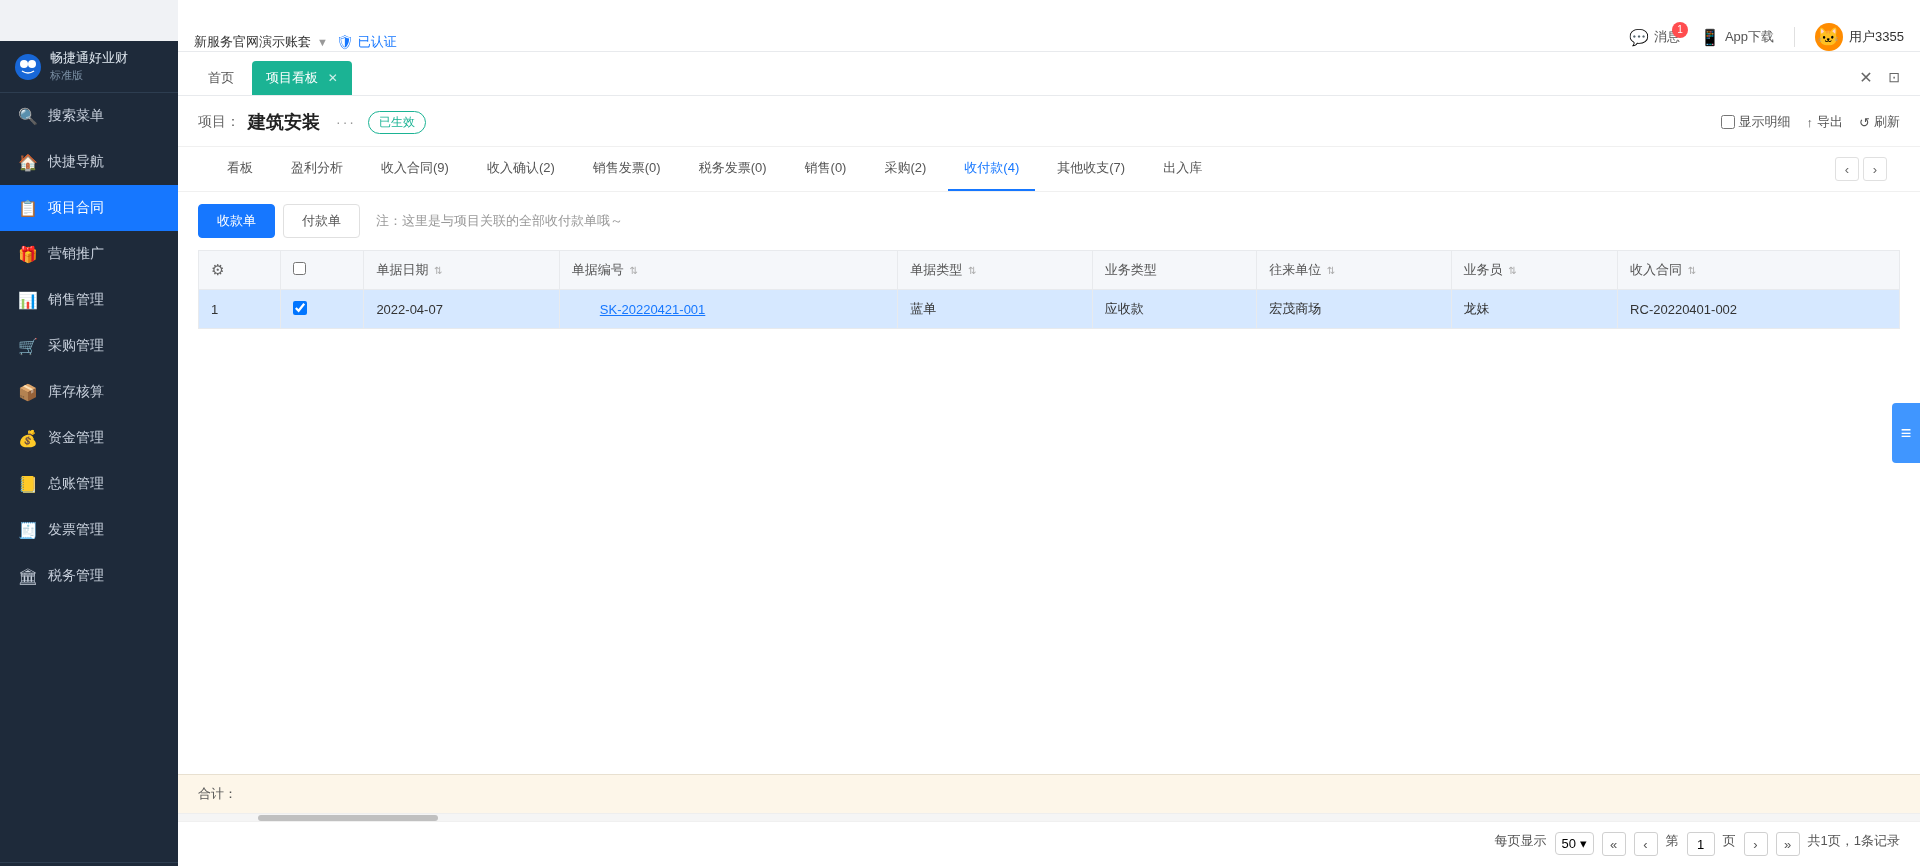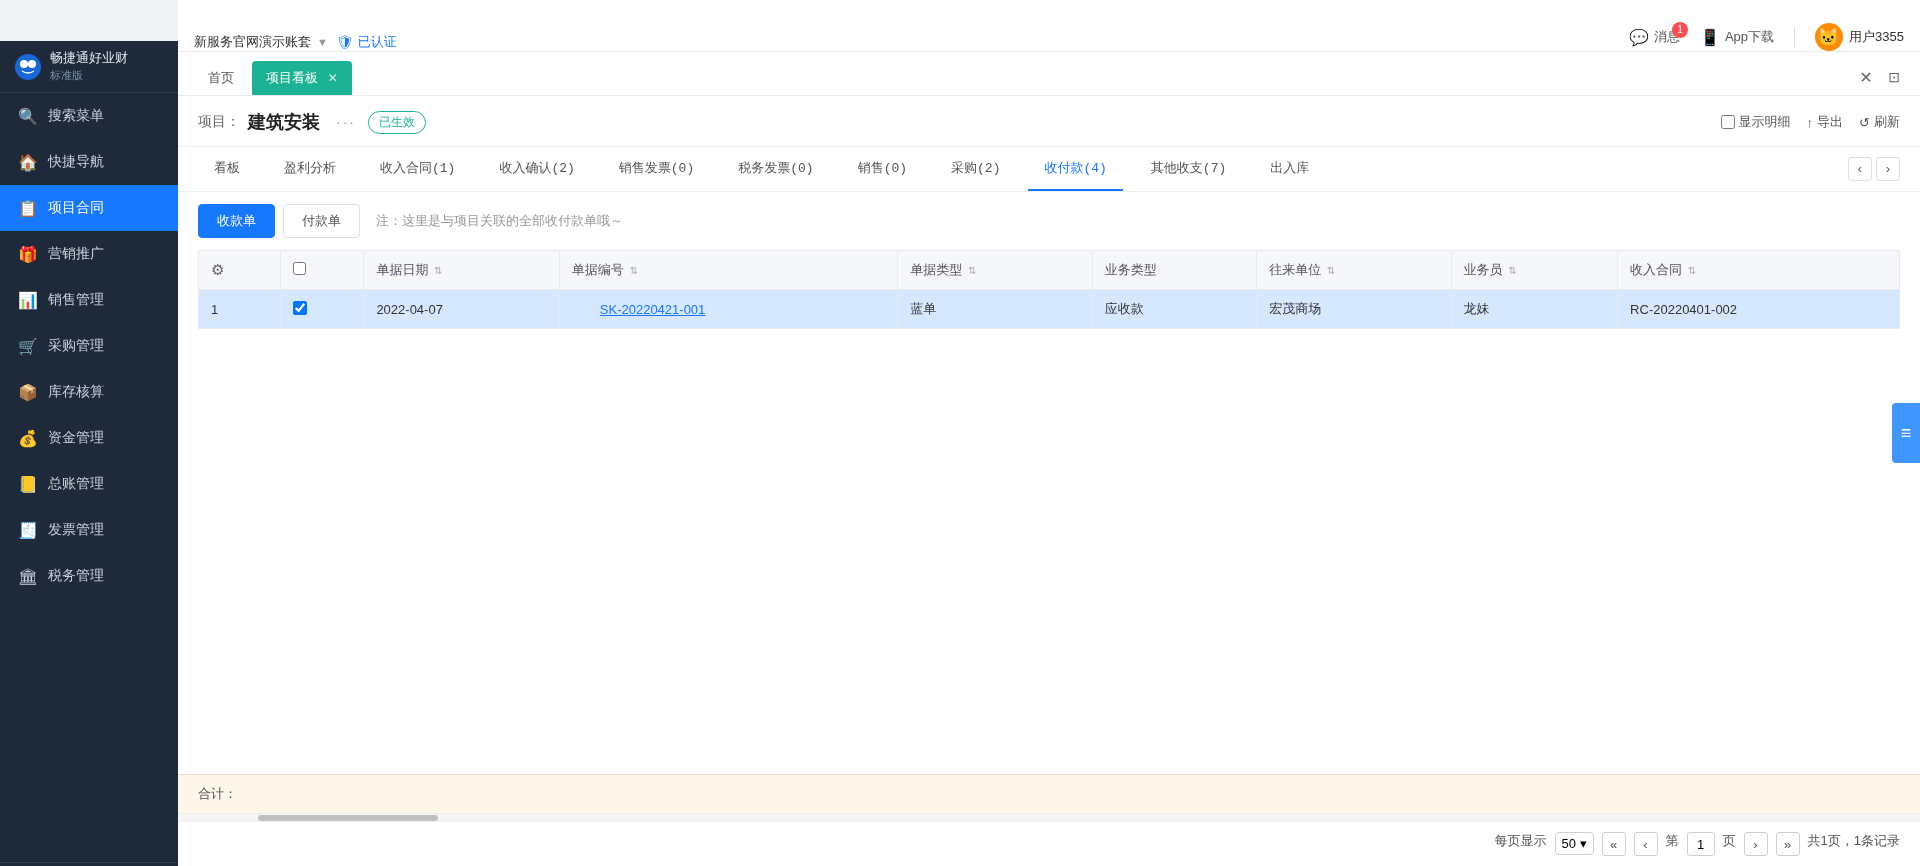--- a/index.html
+++ b/index.html
@@ -295,25 +295,24 @@
       height: 14px;
       border: 1px solid #ccc;
       border-radius: 2px;
       cursor: pointer;
     }
 
     
     .subtabs {
       display: flex;
       align-items: center;
-      padding: 0 20px;
+      padding: 0 33px;
       border-bottom: 1px solid #f0f0f0;
       flex-shrink: 0;
-      gap: 12px;
-      font-family: Liberation Mono, monospace;
+      gap: 6px;
     }
     .subtab {
       padding: 12px 16px;
       cursor: pointer;
       color: #555;
       font-size: 13px;
       border-bottom: 2px solid transparent;
       white-space: nowrap;
     }
     .subtab.active {
@@ -647,21 +646,21 @@
     </div>
 
     <div class="subtabs">
       <div class="subtab">
         <span>看板</span>
       </div>
       <div class="subtab">
         <span>盈利分析</span>
       </div>
       <div class="subtab">
-        <span>收入合同(1)</span>
+        <span>收入合同(9)</span>
       </div>
       <div class="subtab">
         <span>收入确认(2)</span>
       </div>
       <div class="subtab">
         <span>销售发票(0)</span>
       </div>
       <div class="subtab">
         <span>税务发票(0)</span>
       </div>

